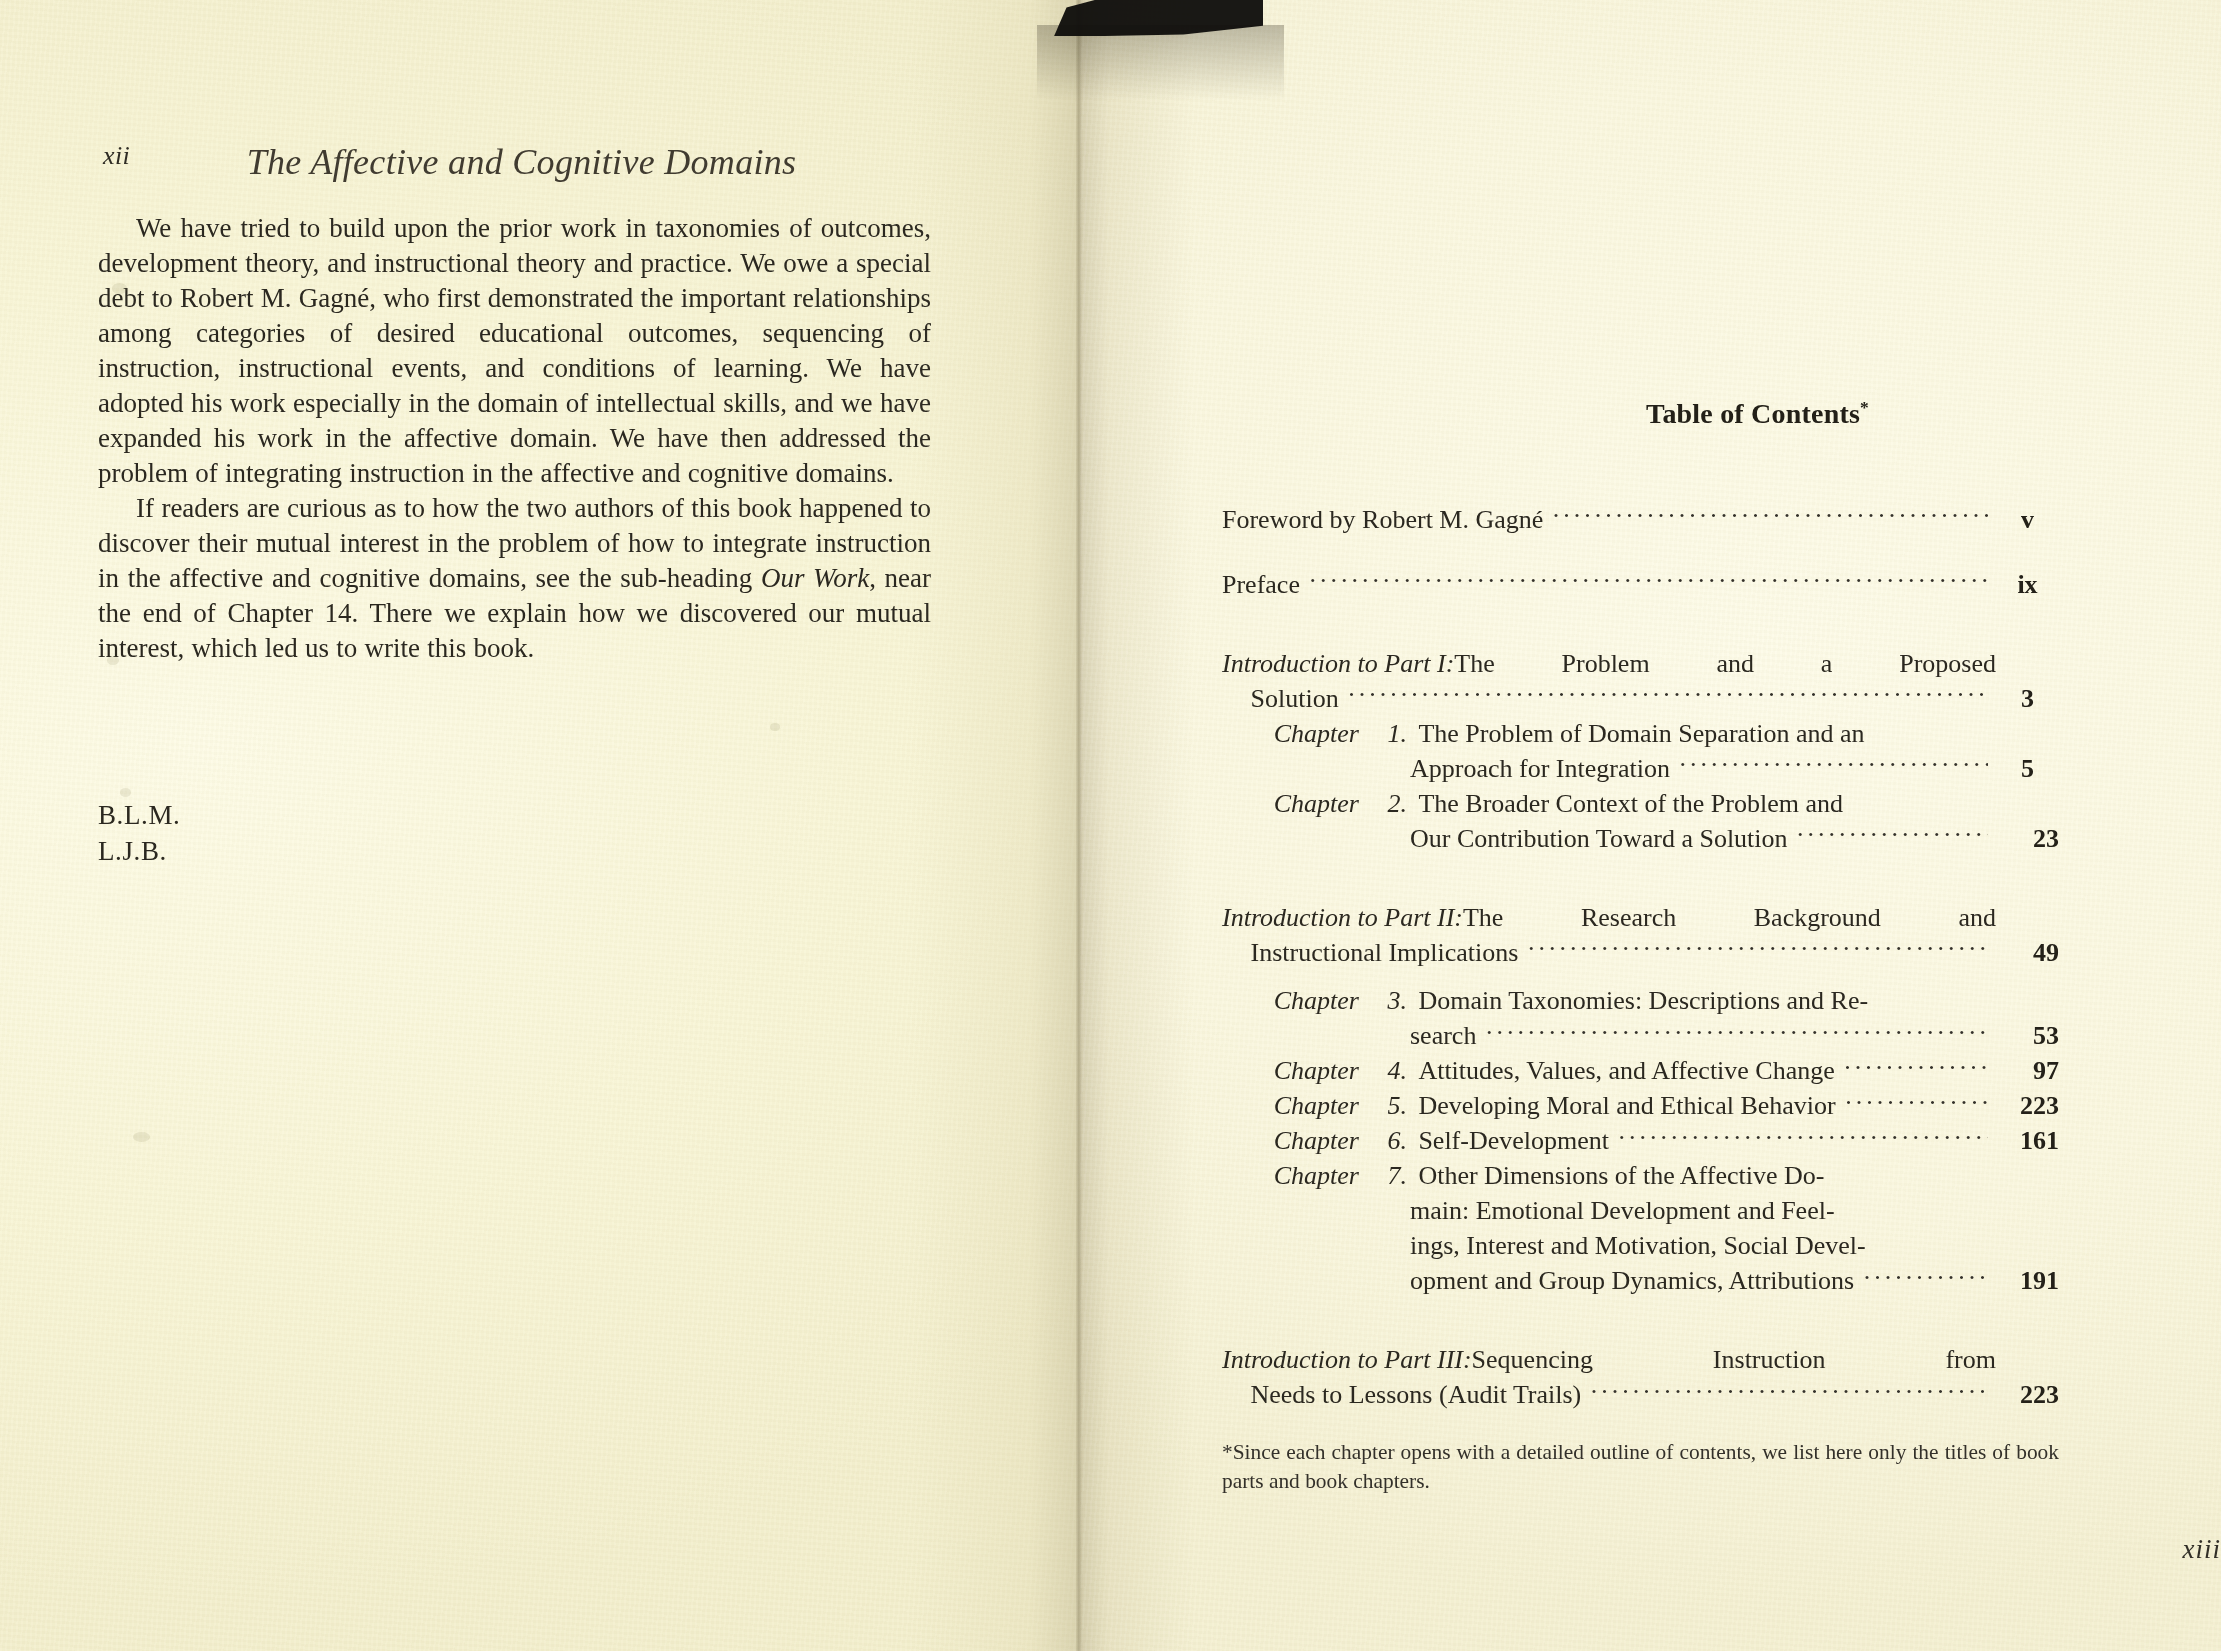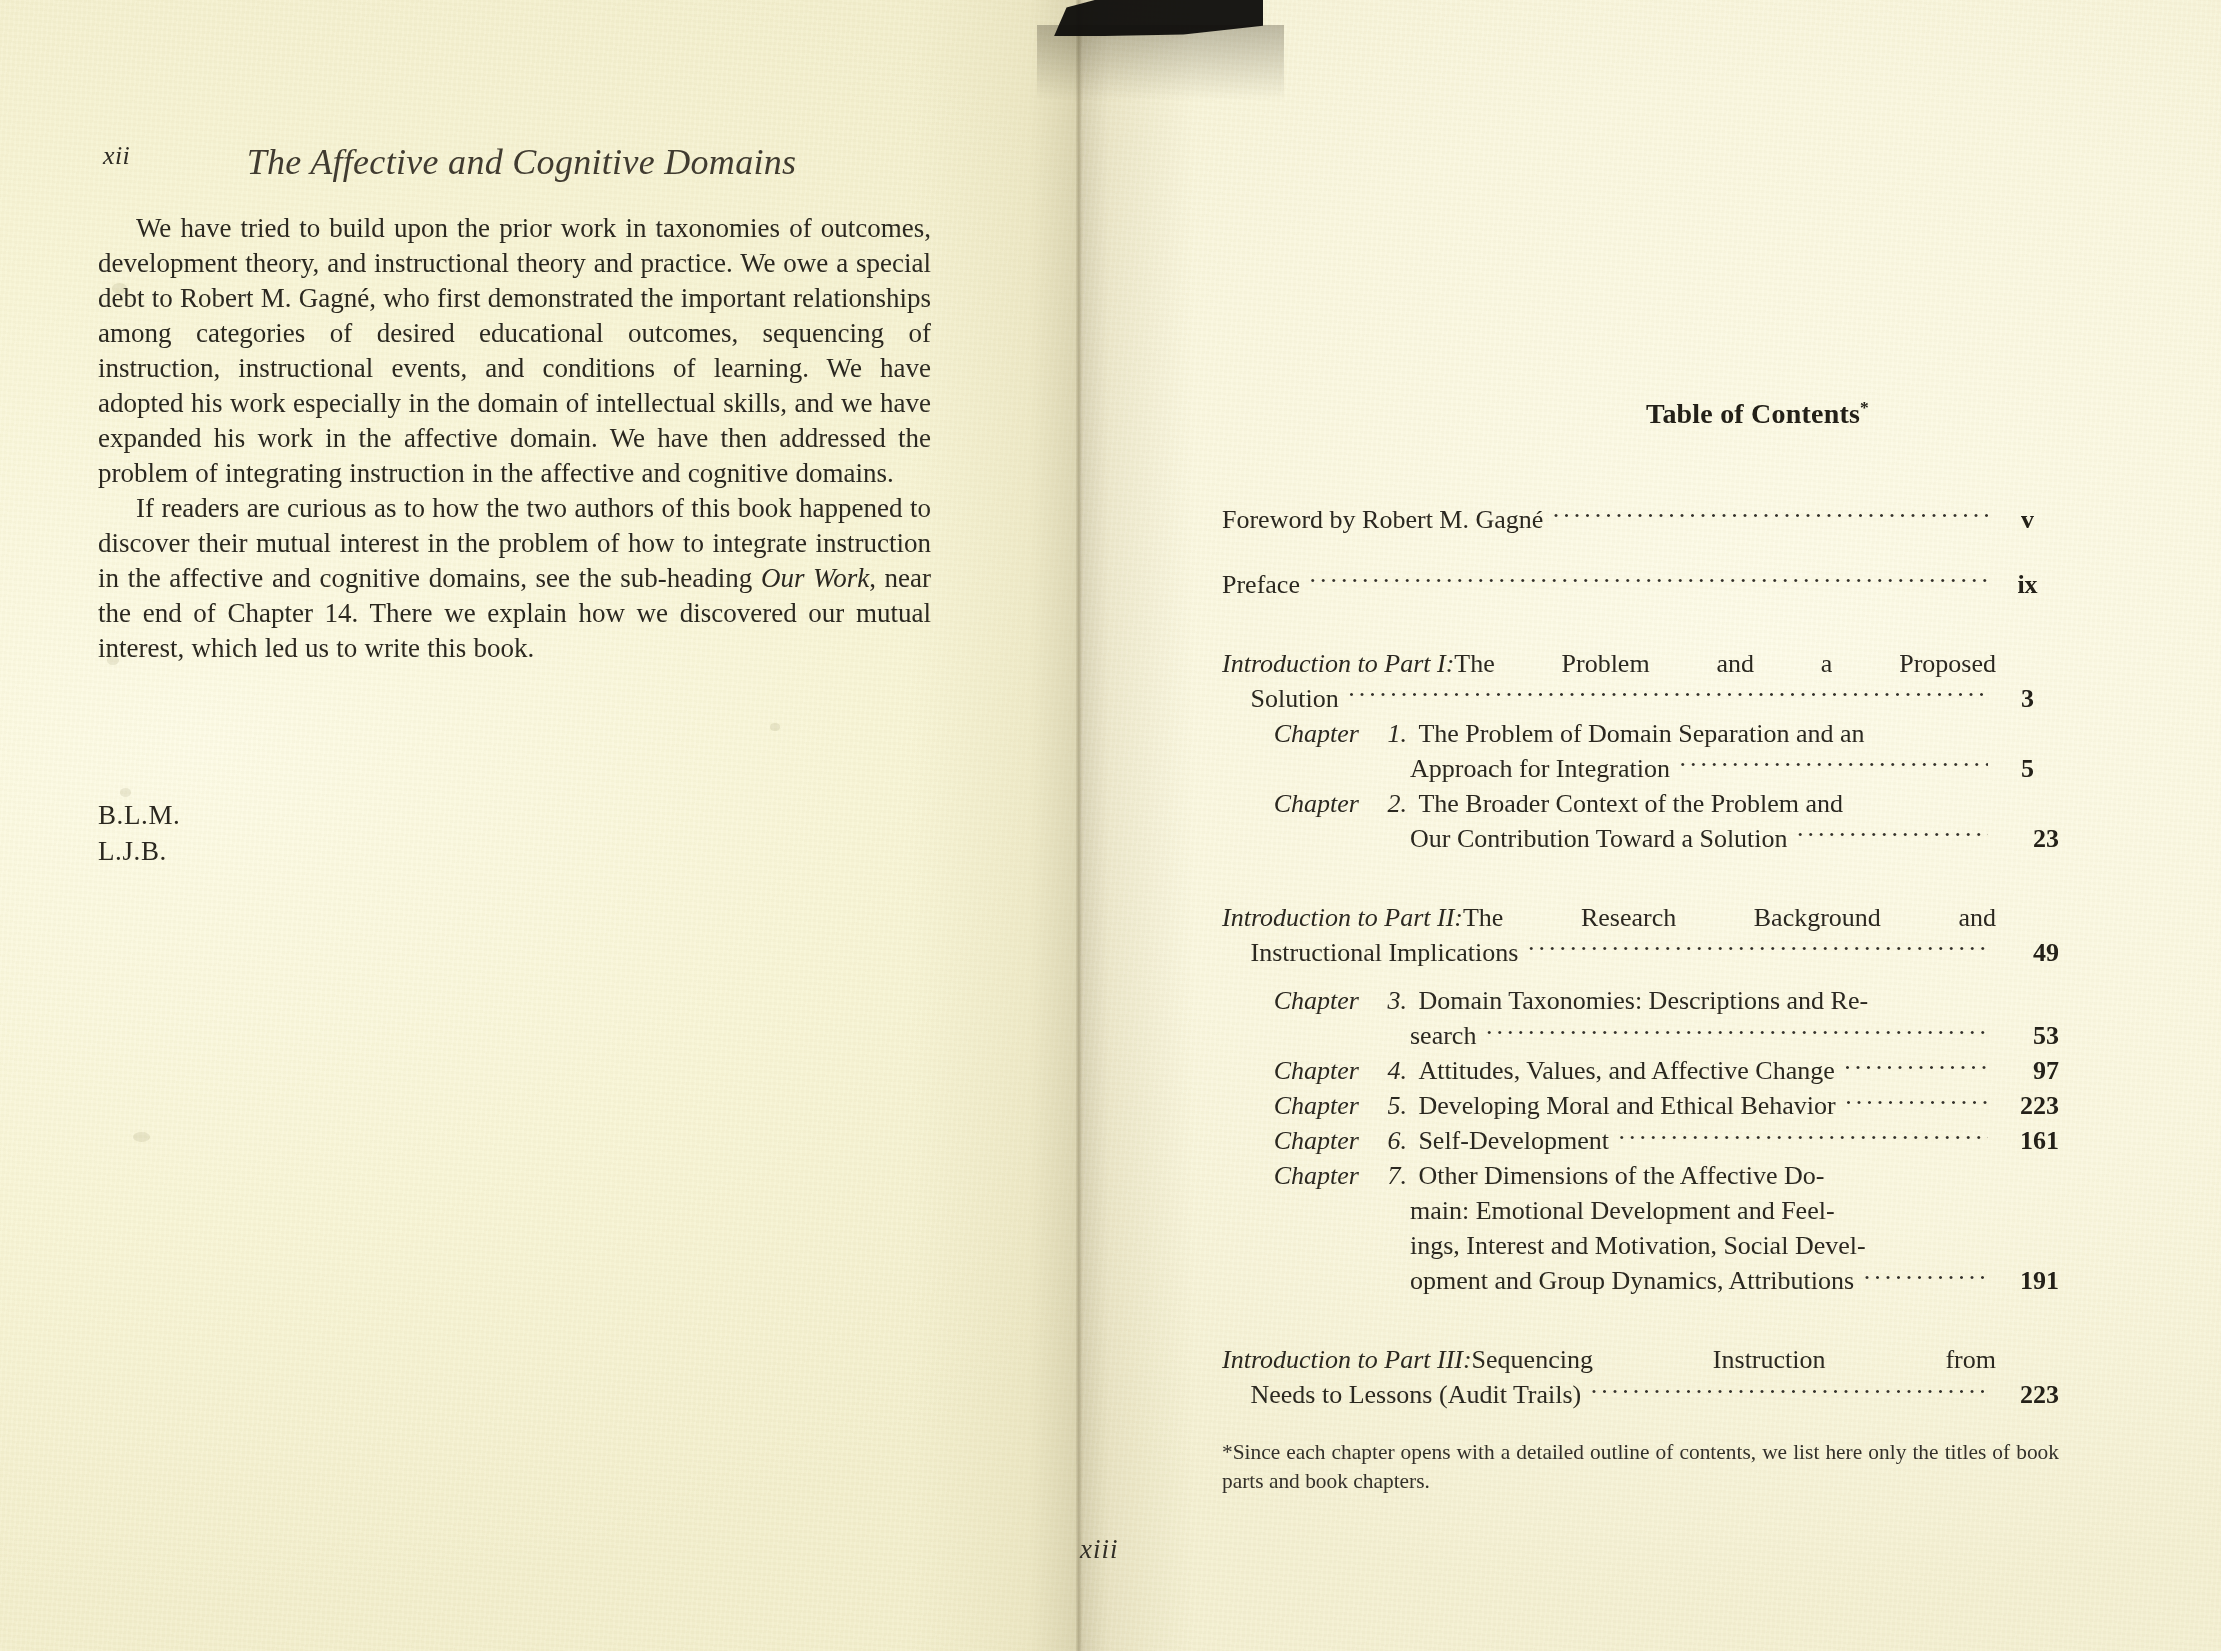--- a/index.html
+++ b/index.html
@@ -269,21 +269,21 @@
     line-height: 28.5px;
     color: #33302a;
     text-align: justify;
   }
   .footnote p { margin: 0; }
 
   .folio-recto {
     position: absolute;
     left: 1080px; top: 1534px;
     width: 1141px;
-    text-align: left;
+    text-align: right;
     font-style: italic;
     font-size: 27px;
     color: #322f27;
     letter-spacing: 1px;
   }
 
   
   .blemish {
     position: absolute;
     background: rgba(150,140,100,0.17);

